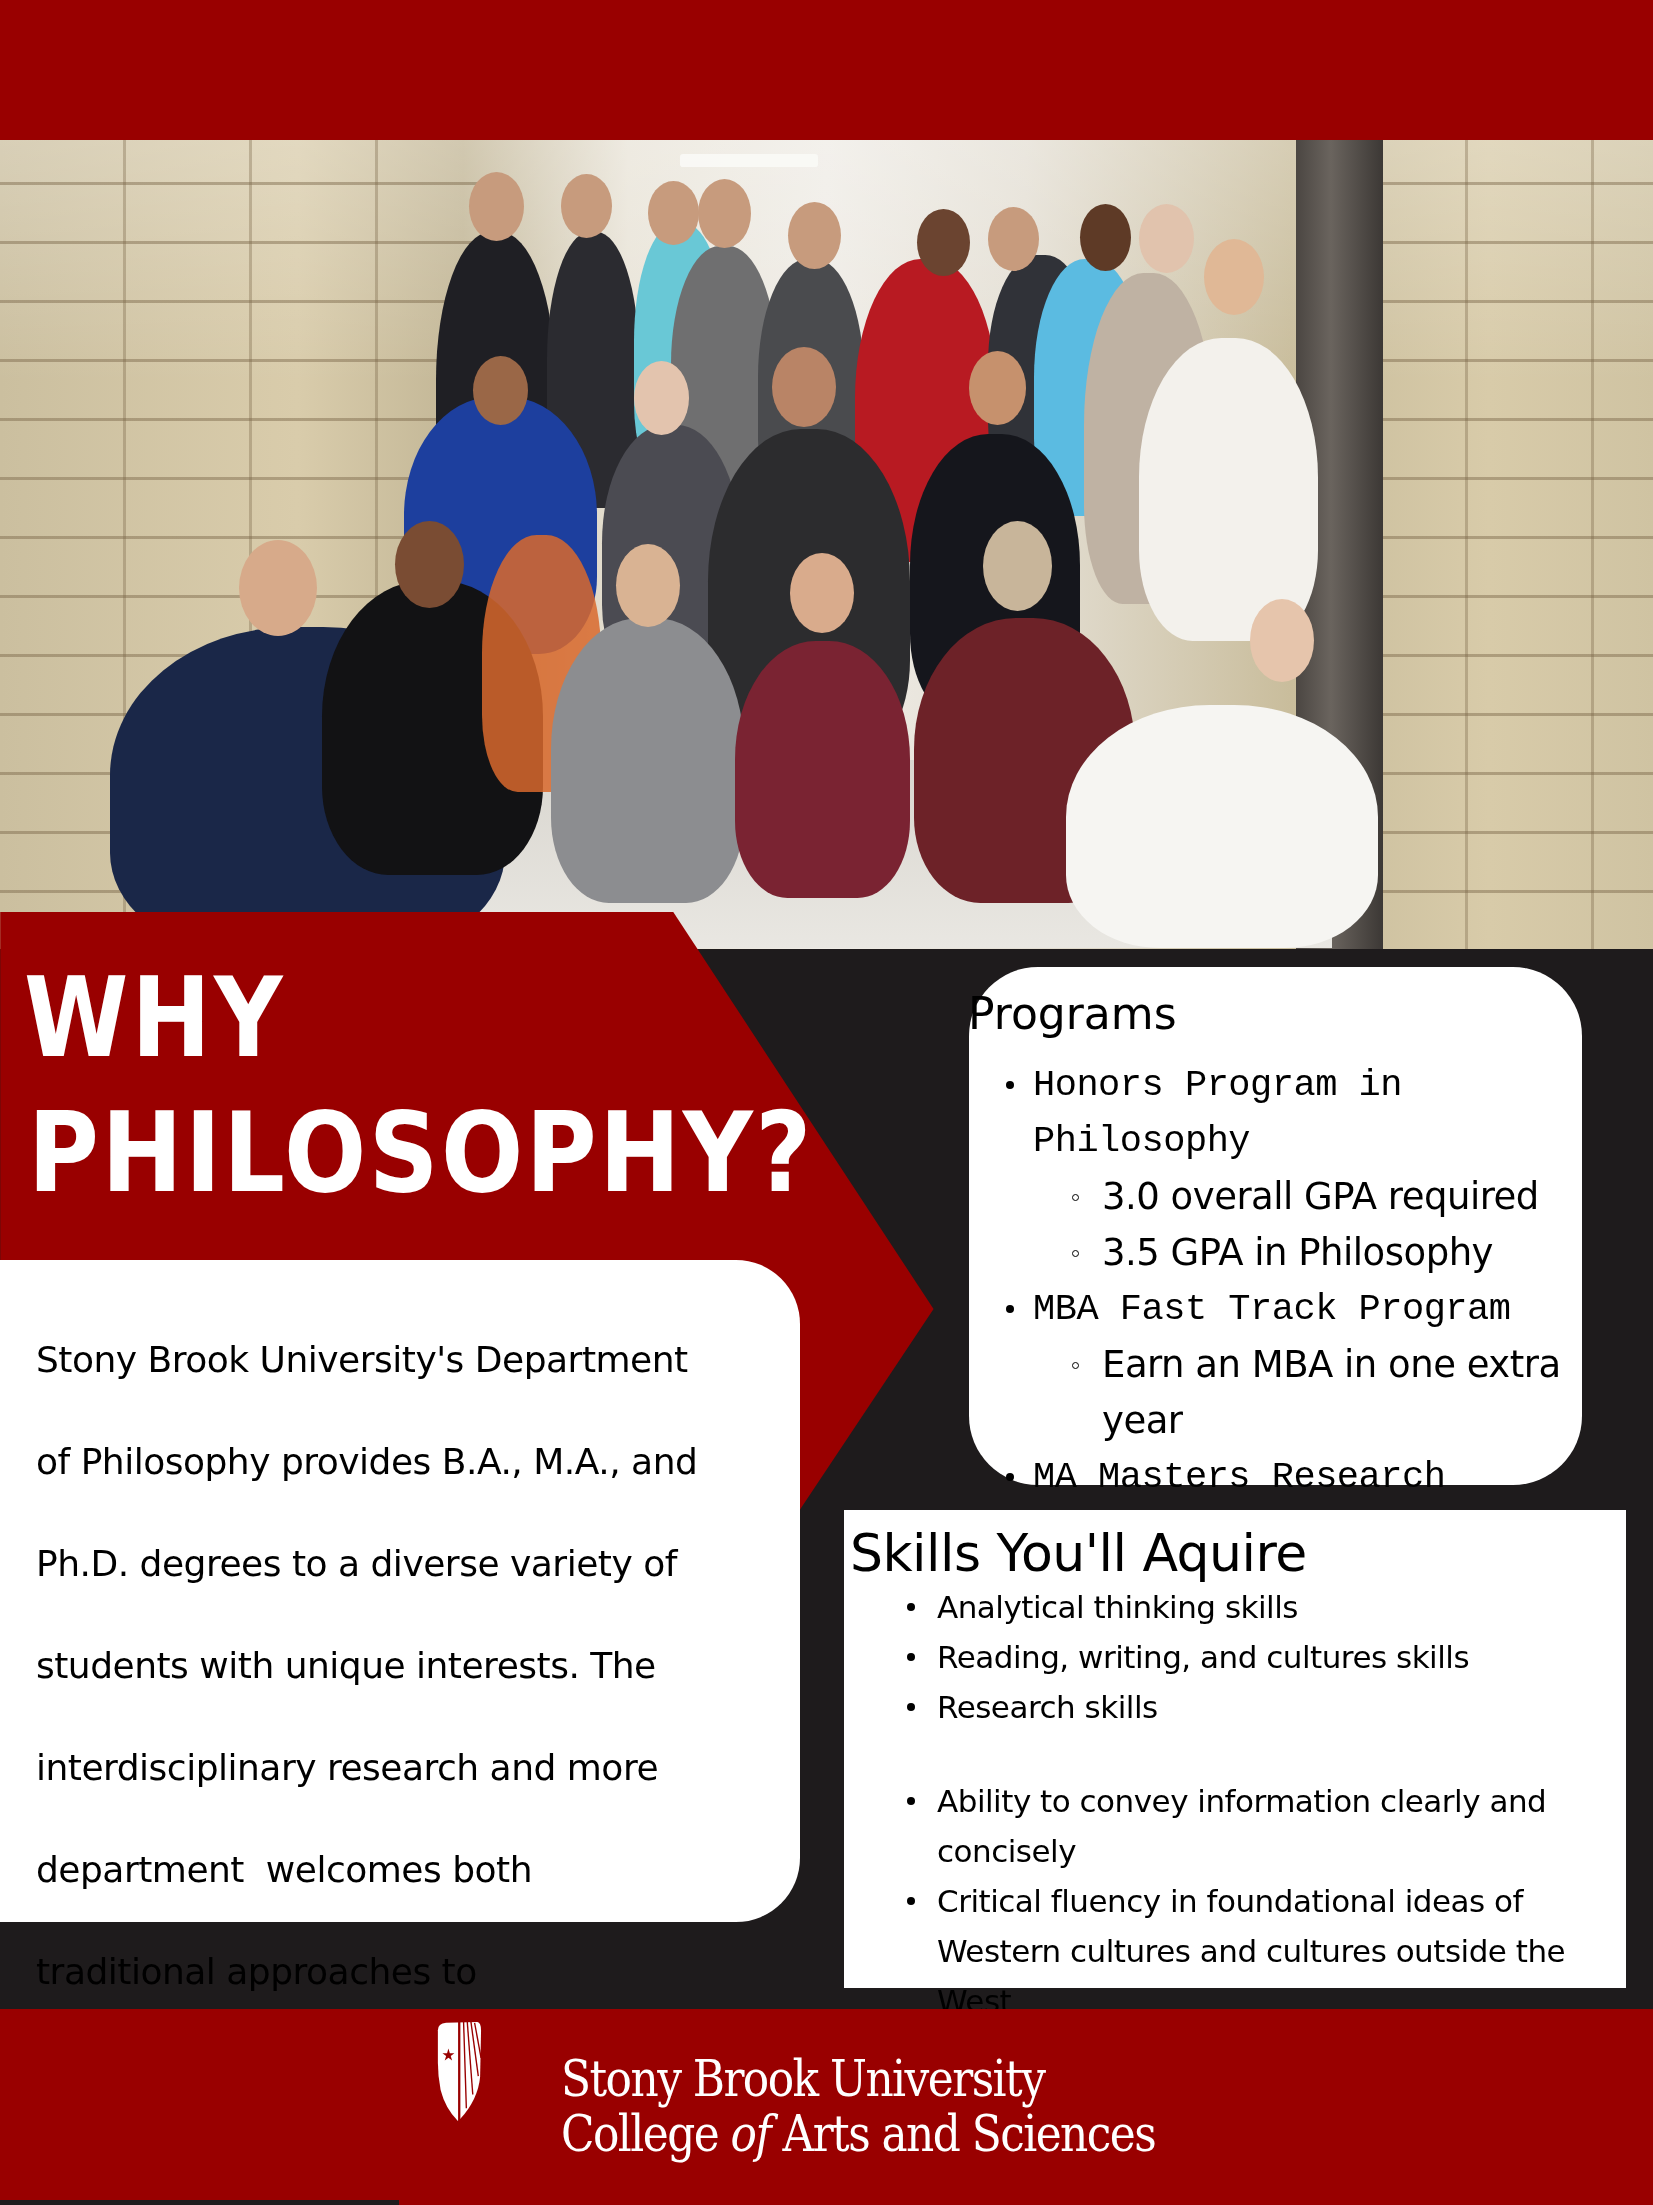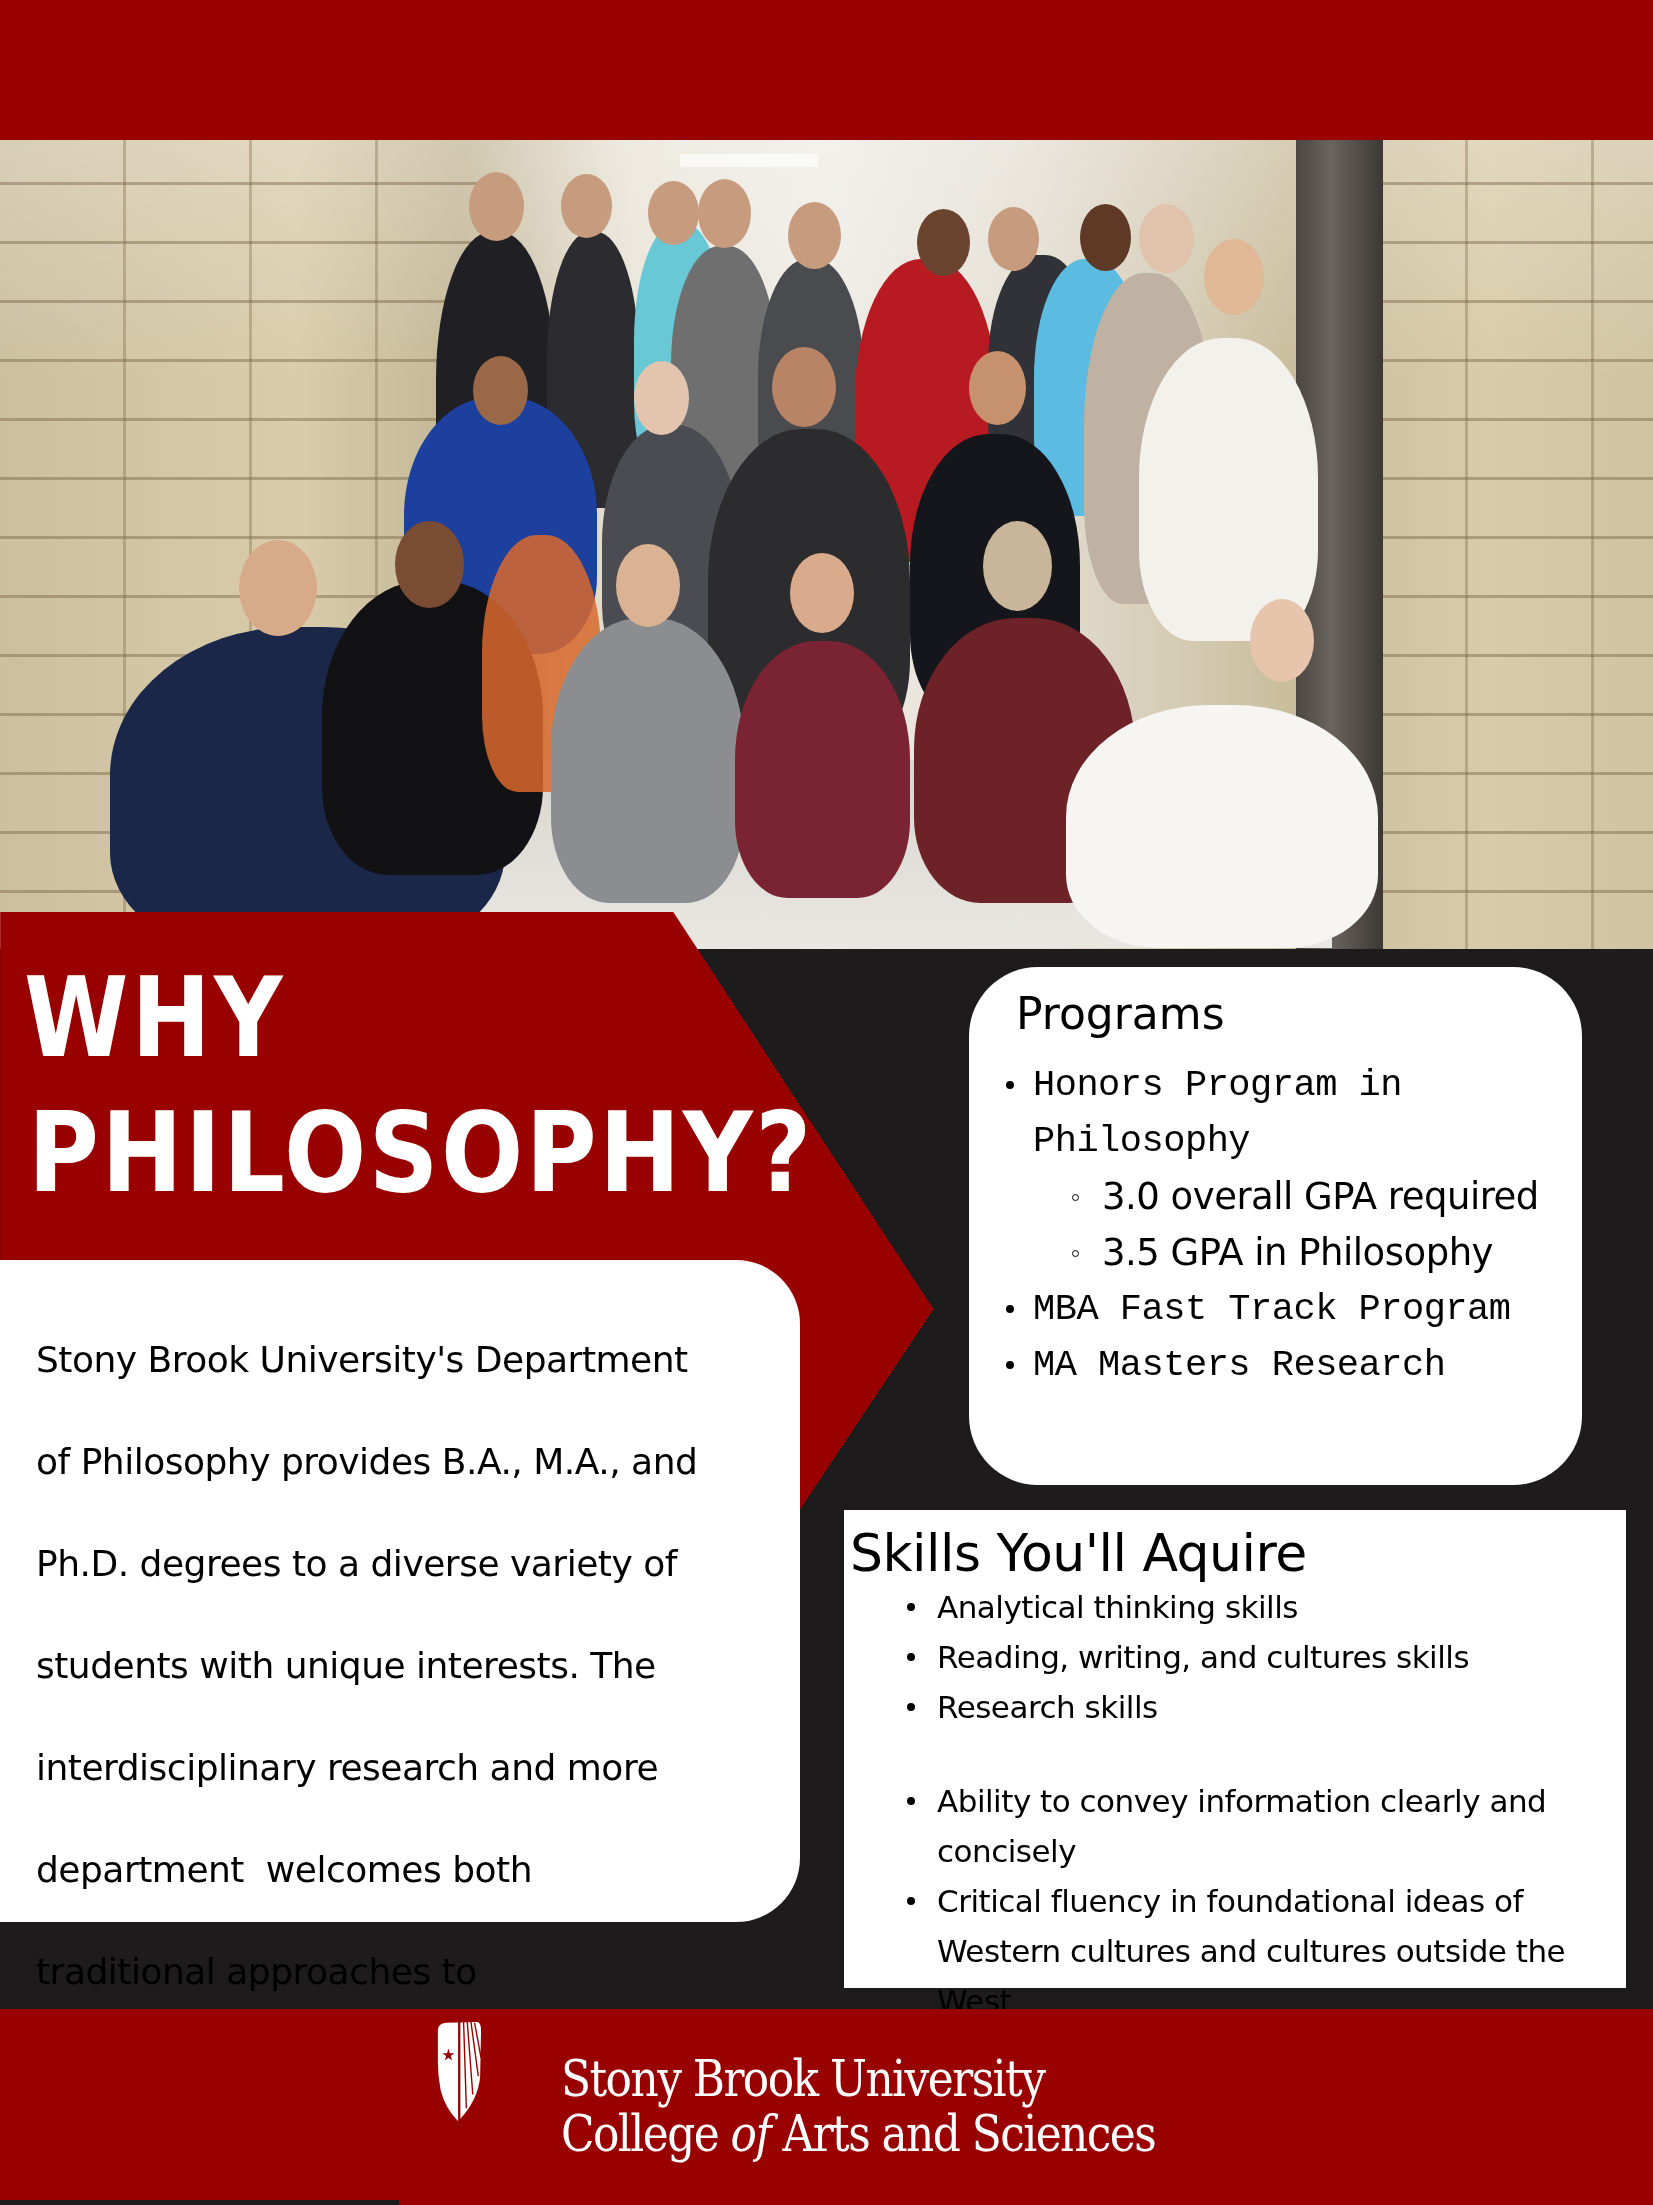--- a/index.html
+++ b/index.html
@@ -59,21 +59,21 @@
     color: #000000; font-size: 36px; line-height: 51px;
     font-family: "DejaVu Sans", sans-serif; letter-spacing: -0.5px;
     white-space: pre-line;
   }
 
   
   #programs-card {
     left: 969px; top: 967px; width: 613px; height: 518px;
     background: #ffffff; border-radius: 69px;
   }
-  #programs-title { left: 1016px; top: 988px; font-size: 44px; color:#000; }
+  #programs-title { left: 968px; top: 988px; font-size: 44px; color:#000; }
   .prog-list { position: absolute; left: 1002px; top: 1057px; width: 574px; }
   .prog-item { font-size: 37px; line-height: 56px; color: #000; position: relative; padding-left: 31px; letter-spacing: -0.5px; font-family: Liberation Mono, monospace; }
   .prog-item .bullet { position: absolute; left: 3.7px; top: 24px; width: 8.3px; height: 8.3px; border-radius: 50%; background: #000; }
   .prog-sub { font-size: 37px; line-height: 56px; color: #000; position: relative; padding-left: 100px; letter-spacing: -0.5px; }
   .prog-sub .bullet { position: absolute; left: 70px; top: 25px; width: 7.4px; height: 7.4px; border-radius: 50%; border: 1.8px solid #000; box-sizing: border-box; }
 
   
   #skills-box { left: 844px; top: 1510px; width: 782px; height: 478px; background: #ffffff; }
   #skills-title { left: 850px; top: 1523px; font-size: 52px; color: #000; letter-spacing: -0.5px; }
   .skills-list { position: absolute; left: 903px; top: 1582px; width: 708px; }
@@ -186,20 +186,24 @@
     <span>3.0 overall GPA required</span>
   </div>
   <div class="prog-sub">
     <span class="bullet"></span>
     <span>3.5 GPA in Philosophy</span>
   </div>
   <div class="prog-item">
     <span class="bullet"></span>
     <span>MBA Fast Track Program</span>
   </div>
+  <div class="prog-sub" style="width:459px;">
+    <span class="bullet"></span>
+    <span>Earn an MBA in one extra year</span>
+  </div>
   <div class="prog-item">
     <span class="bullet"></span>
     <span>MA Masters Research</span>
   </div>
 </div>
 
 <div id="skills-box" class="abs"></div>
 <div id="skills-title" class="abs">Skills You'll Aquire</div>
 <div class="skills-list">
   <div class="skill-item">

